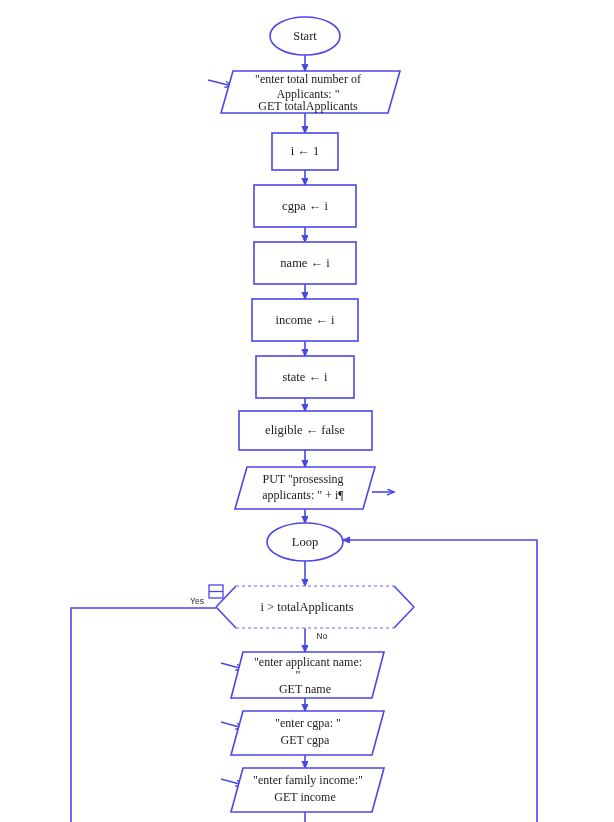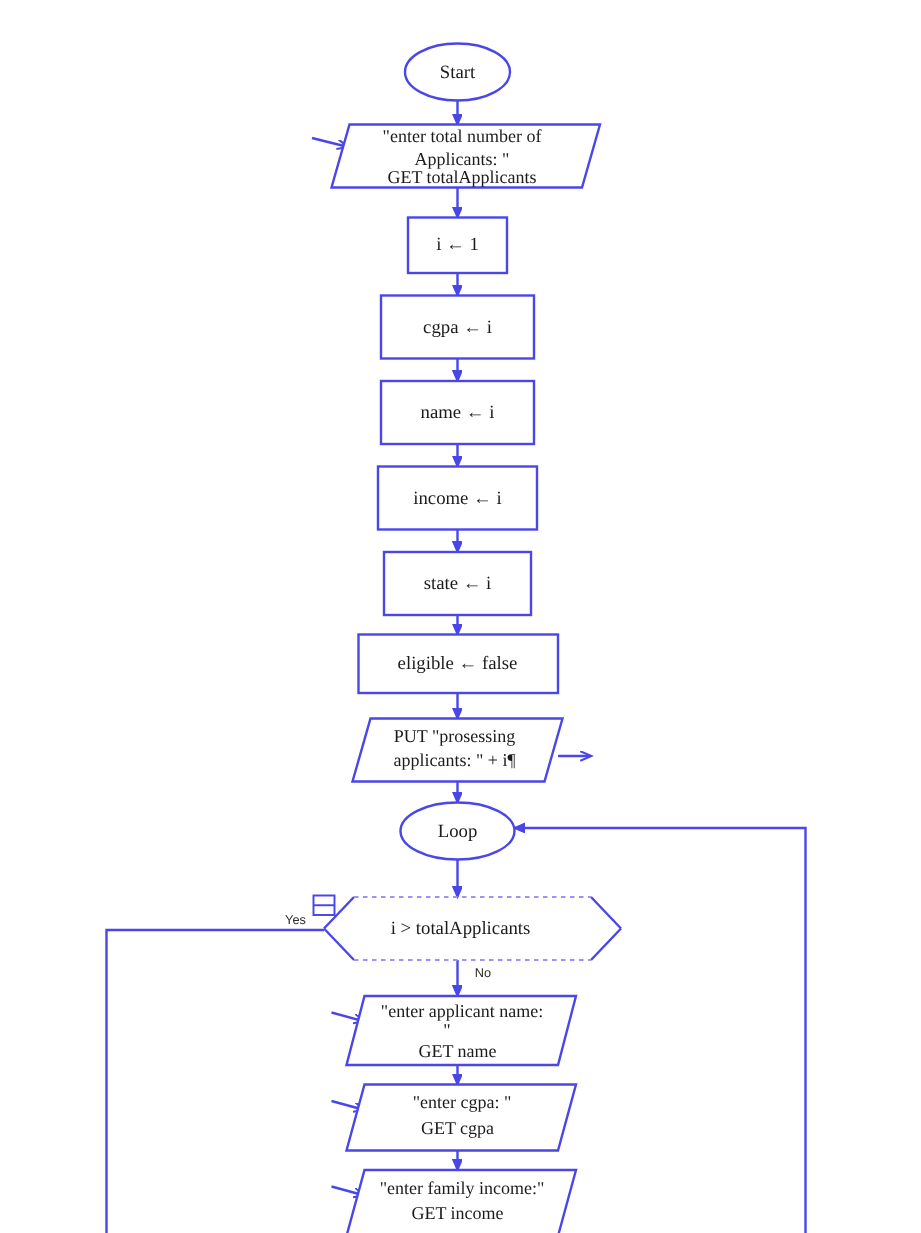--- a/index.html
+++ b/index.html
@@ -9,21 +9,21 @@
   }
   body {
     width: 614px;
     height: 822px;
     position: relative;
     overflow: hidden;
     font-family: "Liberation Serif", "DejaVu Serif", serif;
   }
   #flow-root {
     position: absolute;
-    left: 0; top: 12px;
+    left: 0; top: 0;
     width: 614px;
     height: 714px;
   }
   svg.flow-canvas {
     display: block;
     width: 614px;
     height: 822px;
   }
   .shape-stroke {
     fill: #ffffff;

